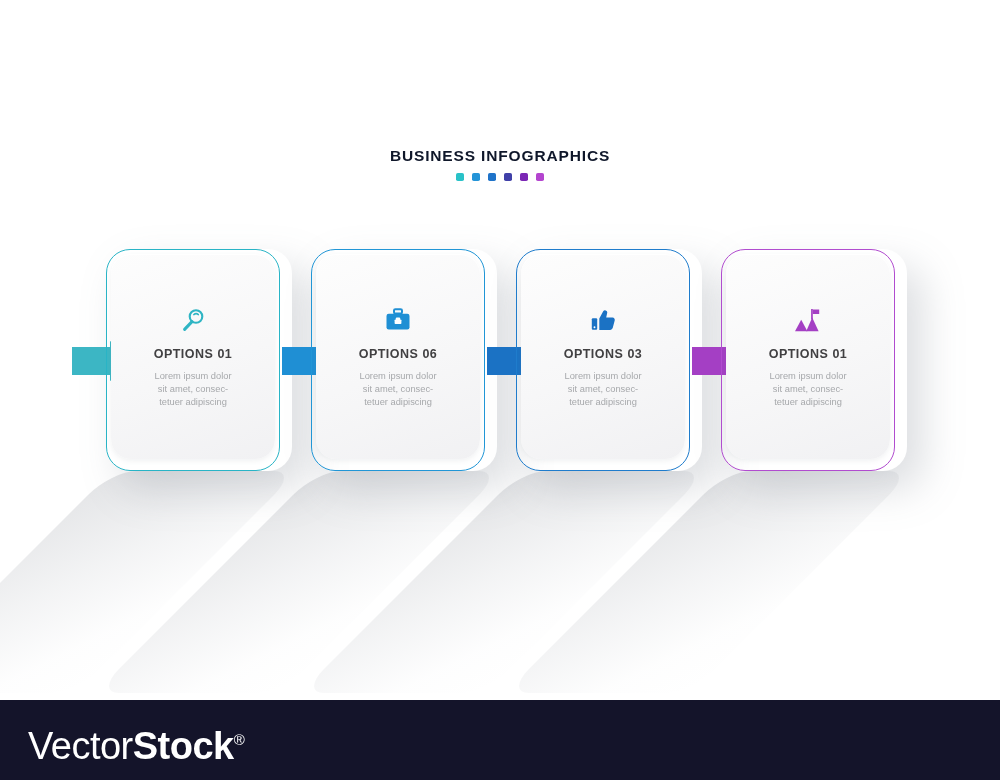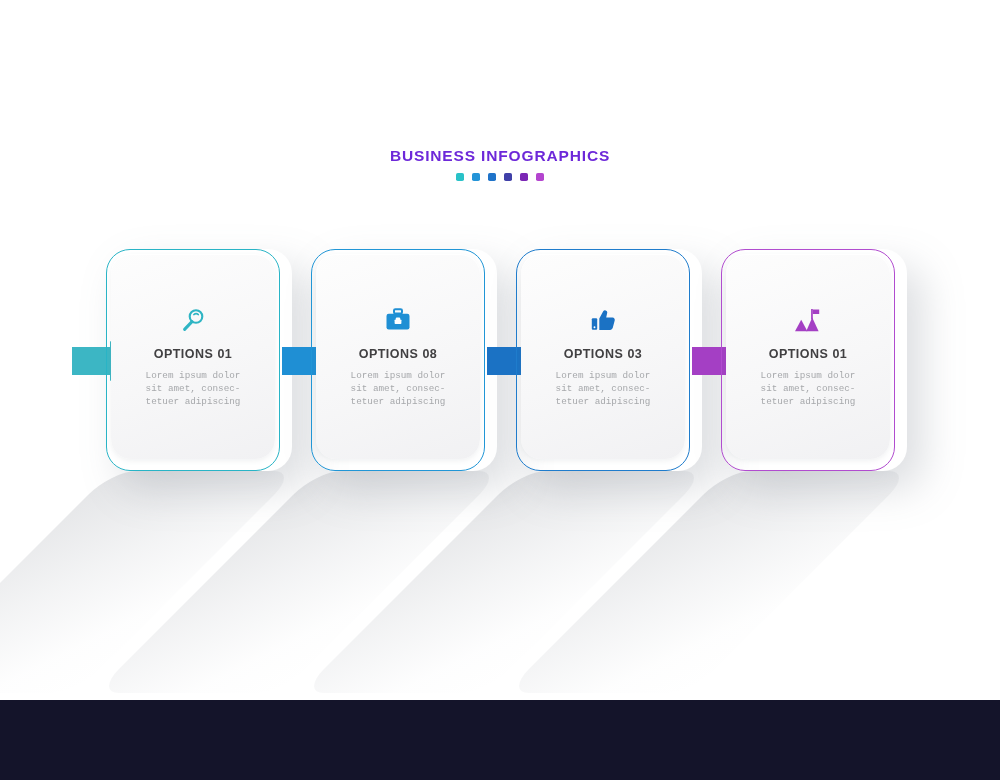--- a/index.html
+++ b/index.html
@@ -30,21 +30,21 @@
     position: absolute;
     left: 0;
     top: 148px;
     width: 1000px;
     text-align: center;
   }
   #header-title {
     font-size: 15.5px;
     font-weight: bold;
     letter-spacing: 0.85px;
-    color: #6d28d9;
+    color: #0f172a;
     line-height: 1;
     font-family: "Liberation Sans", sans-serif;
   }
   #header-dots {
     margin-top: 9px;
     display: flex;
     justify-content: center;
     gap: 8px;
   }
   .hdot {
@@ -124,21 +124,21 @@
     color: #414042;
     font-family: "Liberation Sans", sans-serif;
   }
   .card-desc {
     margin-top: 9px;
     font-size: 9.3px;
     line-height: 12.8px;
     color: #a6a8ab;
     text-align: center;
     width: 120px;
-    font-family: Liberation Mono, monospace;
+    font-family: Liberation Sans, sans-serif;
   }
 
   
   .arrow {
     position: absolute;
     top: 341px;
     width: 66px;
     height: 40px;
   }
 
@@ -252,21 +252,21 @@
     <div class="card-outline" id="outline-2" style="border-color: rgb(33, 150, 214);"></div>
     <div class="card-inner">
       <div class="card-icon">
         <svg width="26" height="24" viewBox="0 0 26 24">
           <rect x="9" y="1.2" width="8" height="4.4" rx="1.4" fill="none" stroke="#1f8fd4" stroke-width="2"></rect>
           <rect x="1.5" y="5.8" width="23" height="15.6" rx="2.2" fill="#1f8fd4"></rect>
           <rect x="9.6" y="11.4" width="6.8" height="4.6" rx="0.8" fill="#ffffff"></rect>
           <rect x="10.9" y="9.4" width="4.2" height="3" rx="0.8" fill="#ffffff"></rect>
         </svg>
       </div>
-      <div class="card-title">OPTIONS 08</div>
+      <div class="card-title">OPTIONS 06</div>
       <div class="card-desc">
         <span>Lorem ipsum dolor</span><br>
         <span>sit amet, consec-</span><br>
         <span>tetuer adipiscing</span>
       </div>
     </div>
   </div>
 
   <div class="card-wrap" style="left:516px;">
     <div class="card-outline" id="outline-3" style="border-color: rgb(31, 124, 204);"></div>
@@ -303,13 +303,16 @@
         <span>Lorem ipsum dolor</span><br>
         <span>sit amet, consec-</span><br>
         <span>tetuer adipiscing</span>
       </div>
     </div>
   </div>
 
 </div>
 
 <div id="footer" style="background: rgb(20, 20, 42);">
+  <div id="wm-logo">
+    <span class="light">Vector</span><span class="bold">Stock</span><span id="wm-reg">®</span>
+  </div>
 </div>
 
 </body></html>

